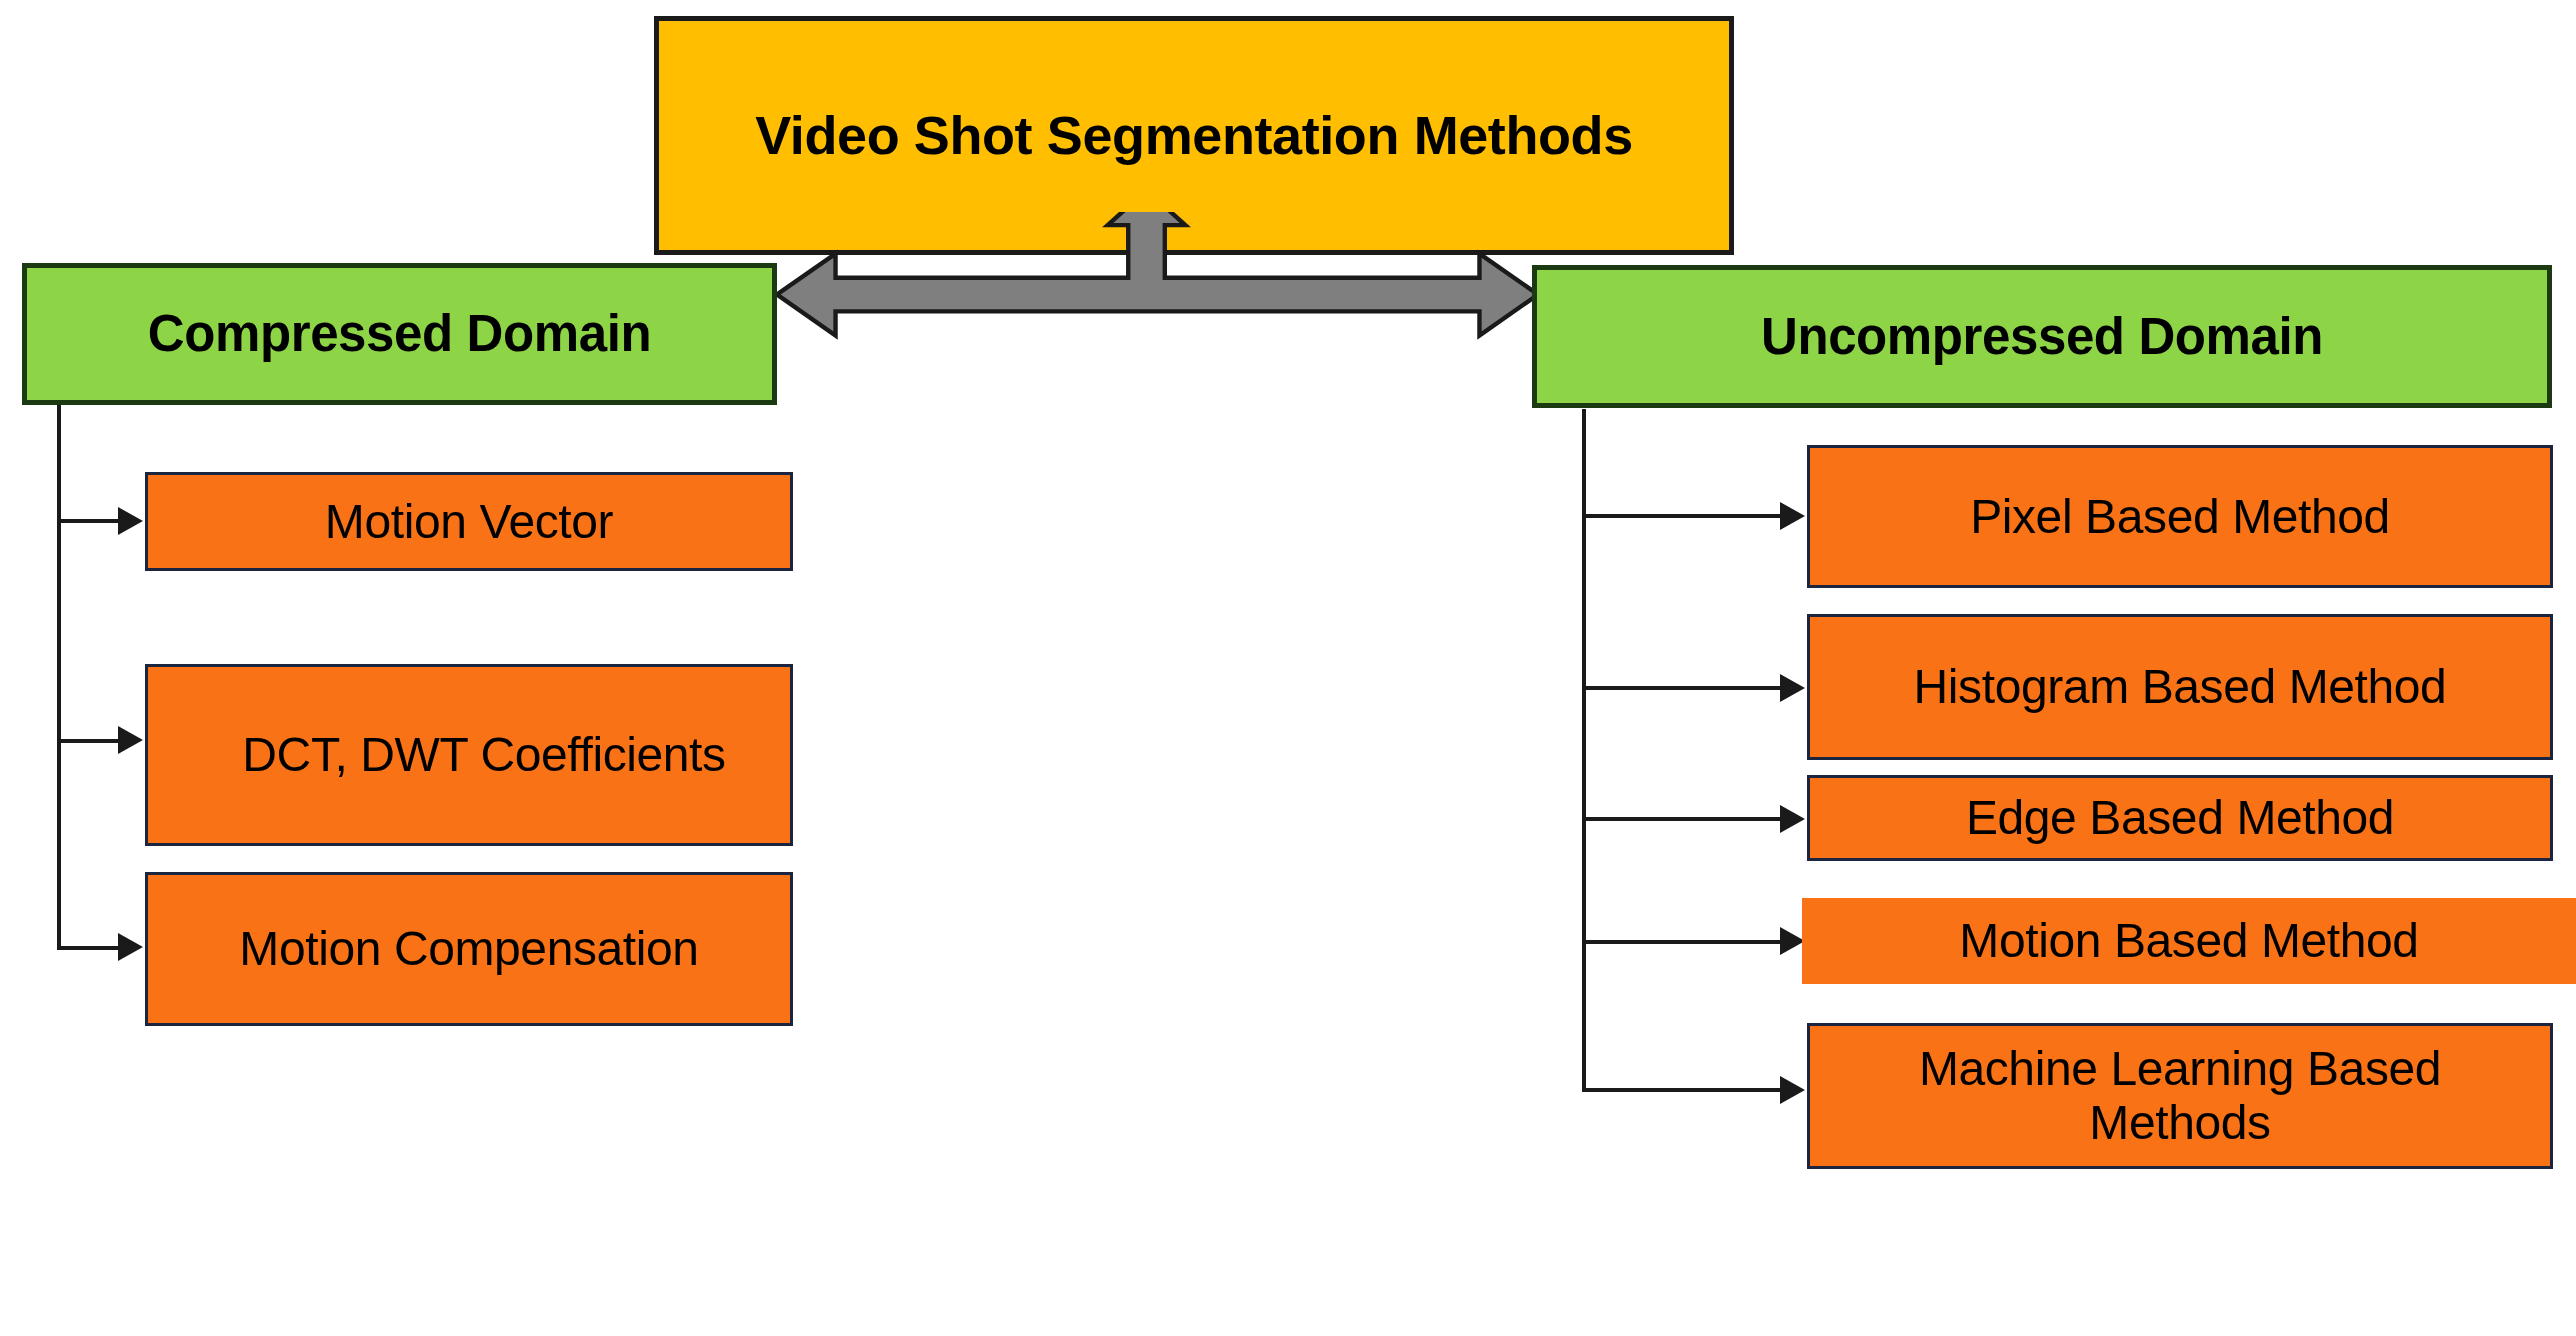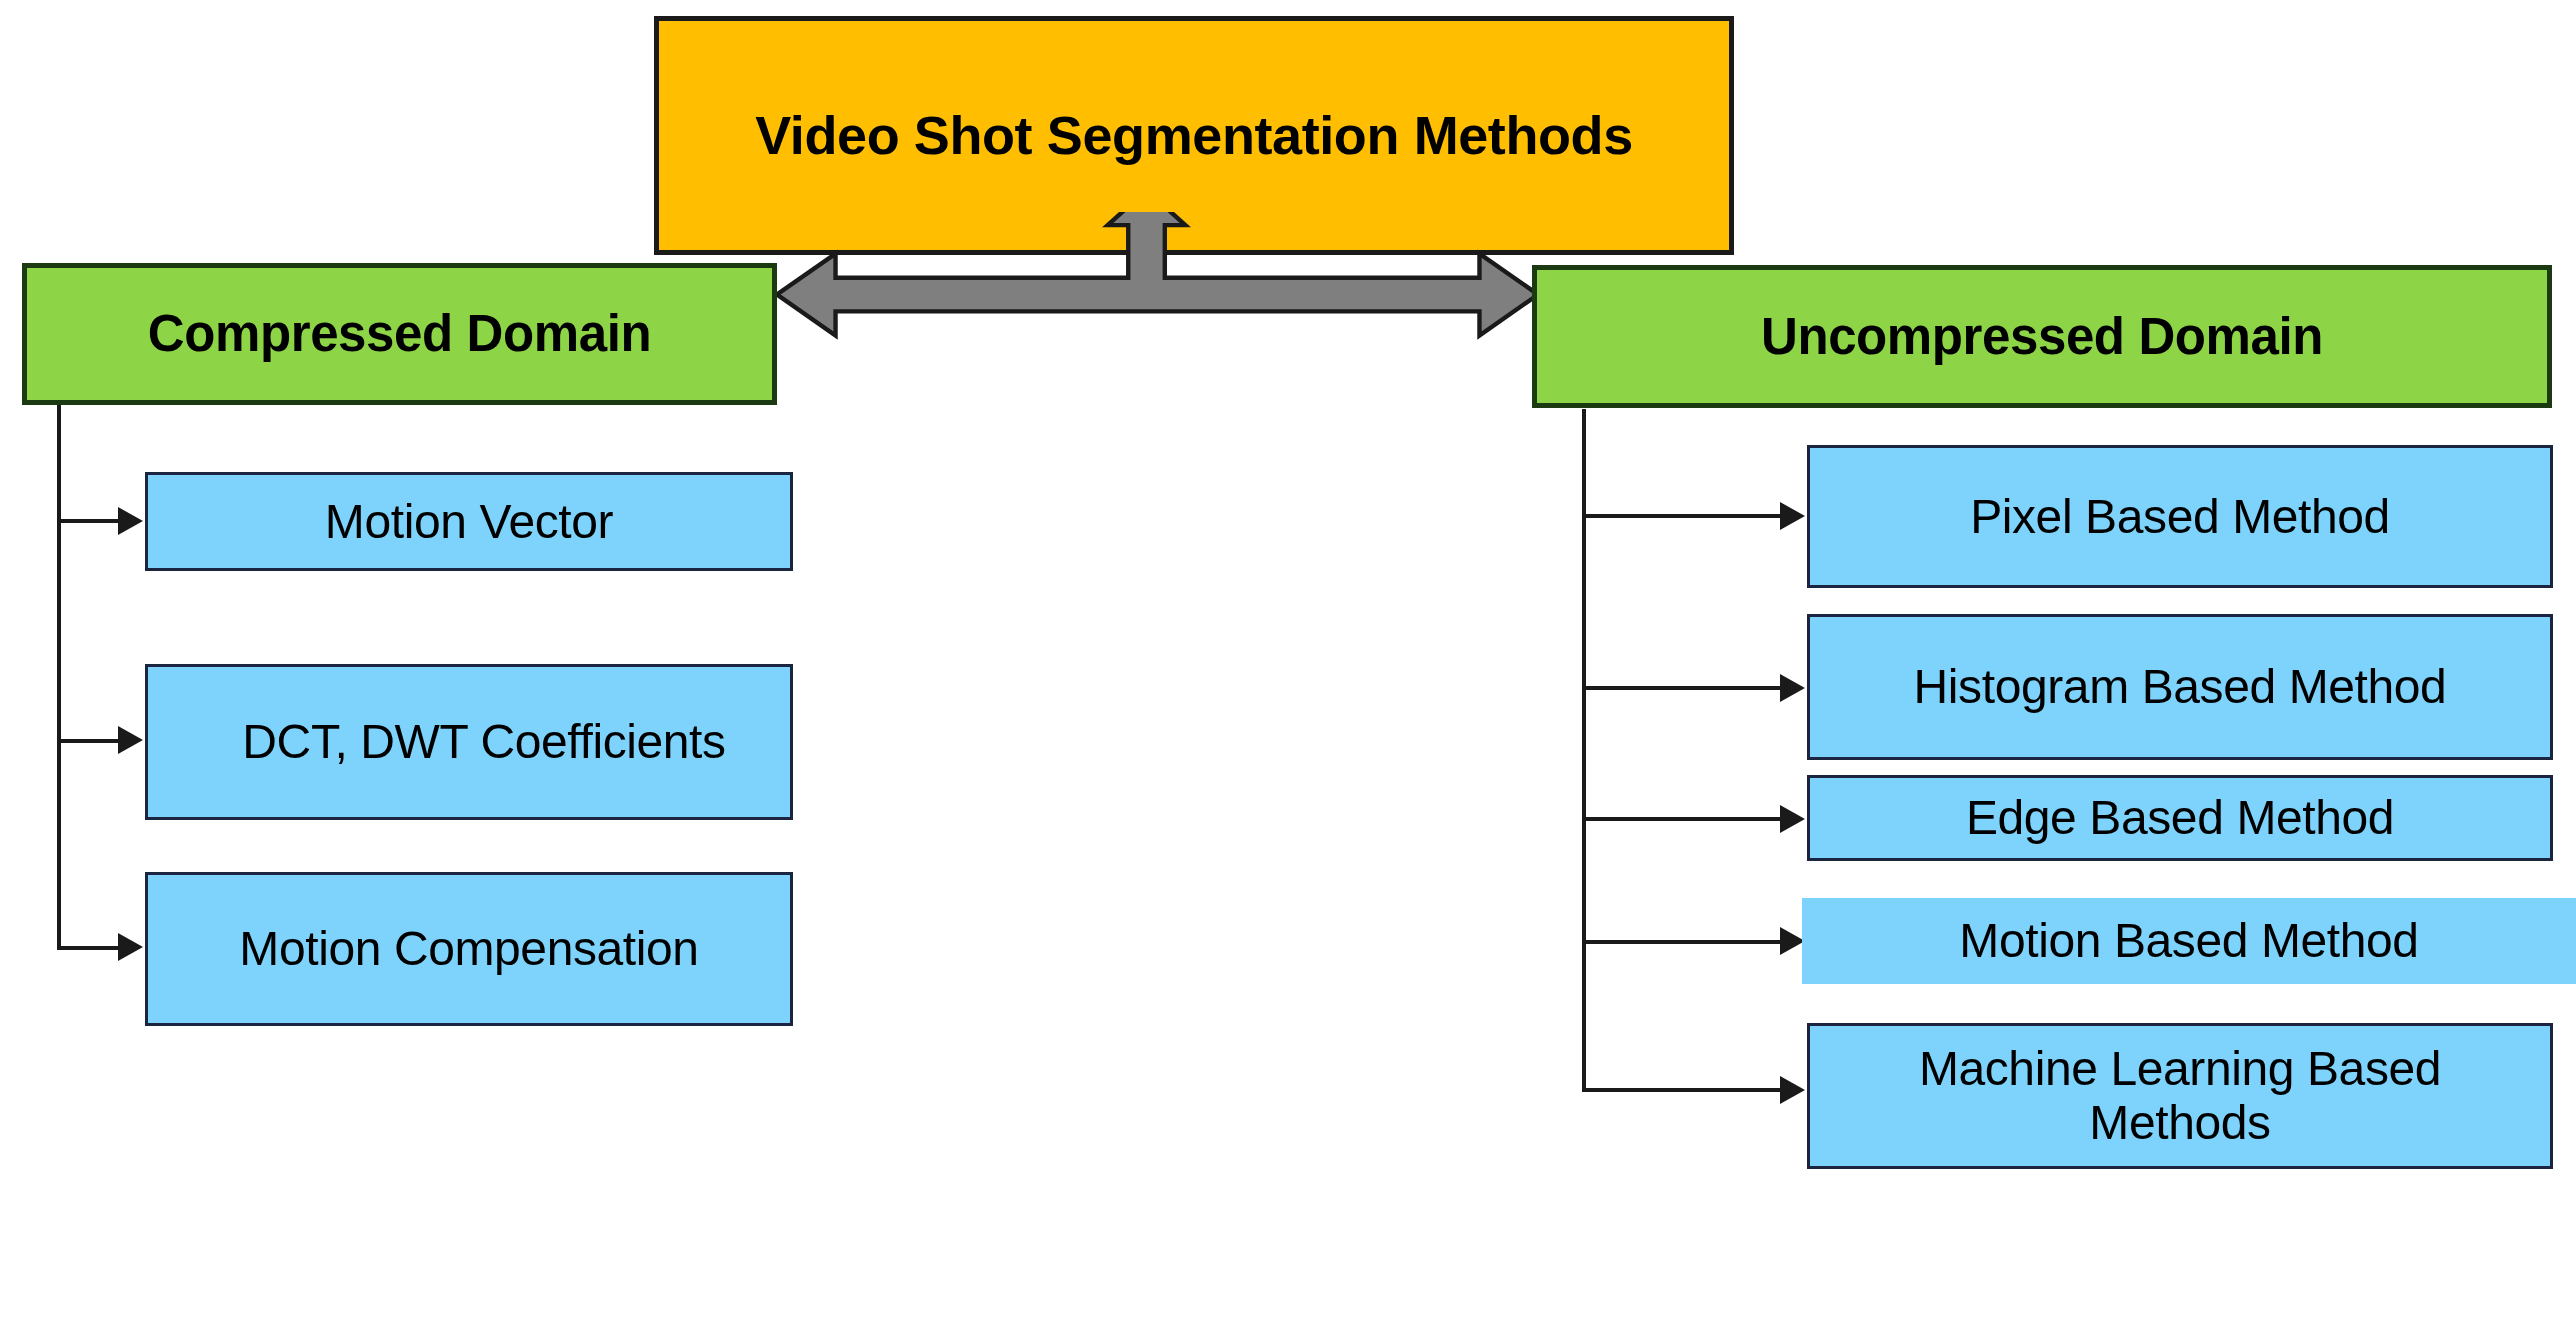--- a/index.html
+++ b/index.html
@@ -59,35 +59,35 @@
   }
   .node--domain-right {
     left: 1532px;
     top: 265px;
     width: 1020px;
     height: 143px;
   }
 
   
   .node--leaf {
-    background: #7dd3fc;
+    background: #f97316;
     border: 3.7px solid #1c2540;
     font-size: 48px;
     font-weight: 400;
     letter-spacing: -0.4px;
     padding: 0 13px;
   }
   .node--leaf.is-borderless {
     border: none;
     text-align: right;
   }
 
   
   .leaf-mv   { left: 145px; top: 472px;  width: 648px; height: 99px; }
-  .leaf-dct  { left: 145px; top: 664px;  width: 648px; height: 156px; padding-left: 43px; }
+  .leaf-dct  { left: 145px; top: 664px;  width: 648px; height: 182px; padding-left: 43px; }
   .leaf-mc   { left: 145px; top: 872px; width: 648px; height: 154px; }
 
   
   .leaf-pixel { left: 1807px; top: 445px;  width: 746px; height: 143px; }
   .leaf-hist  { left: 1807px; top: 614px;  width: 746px; height: 146px; }
   .leaf-edge  { left: 1807px; top: 775px; width: 746px; height: 86px; }
   .leaf-motion{ left: 1802px; top: 898px; width: 774px; height: 86px; }
   .leaf-ml    { left: 1807px; top: 1023px; width: 746px; height: 146px; text-align: center; }
 
   

